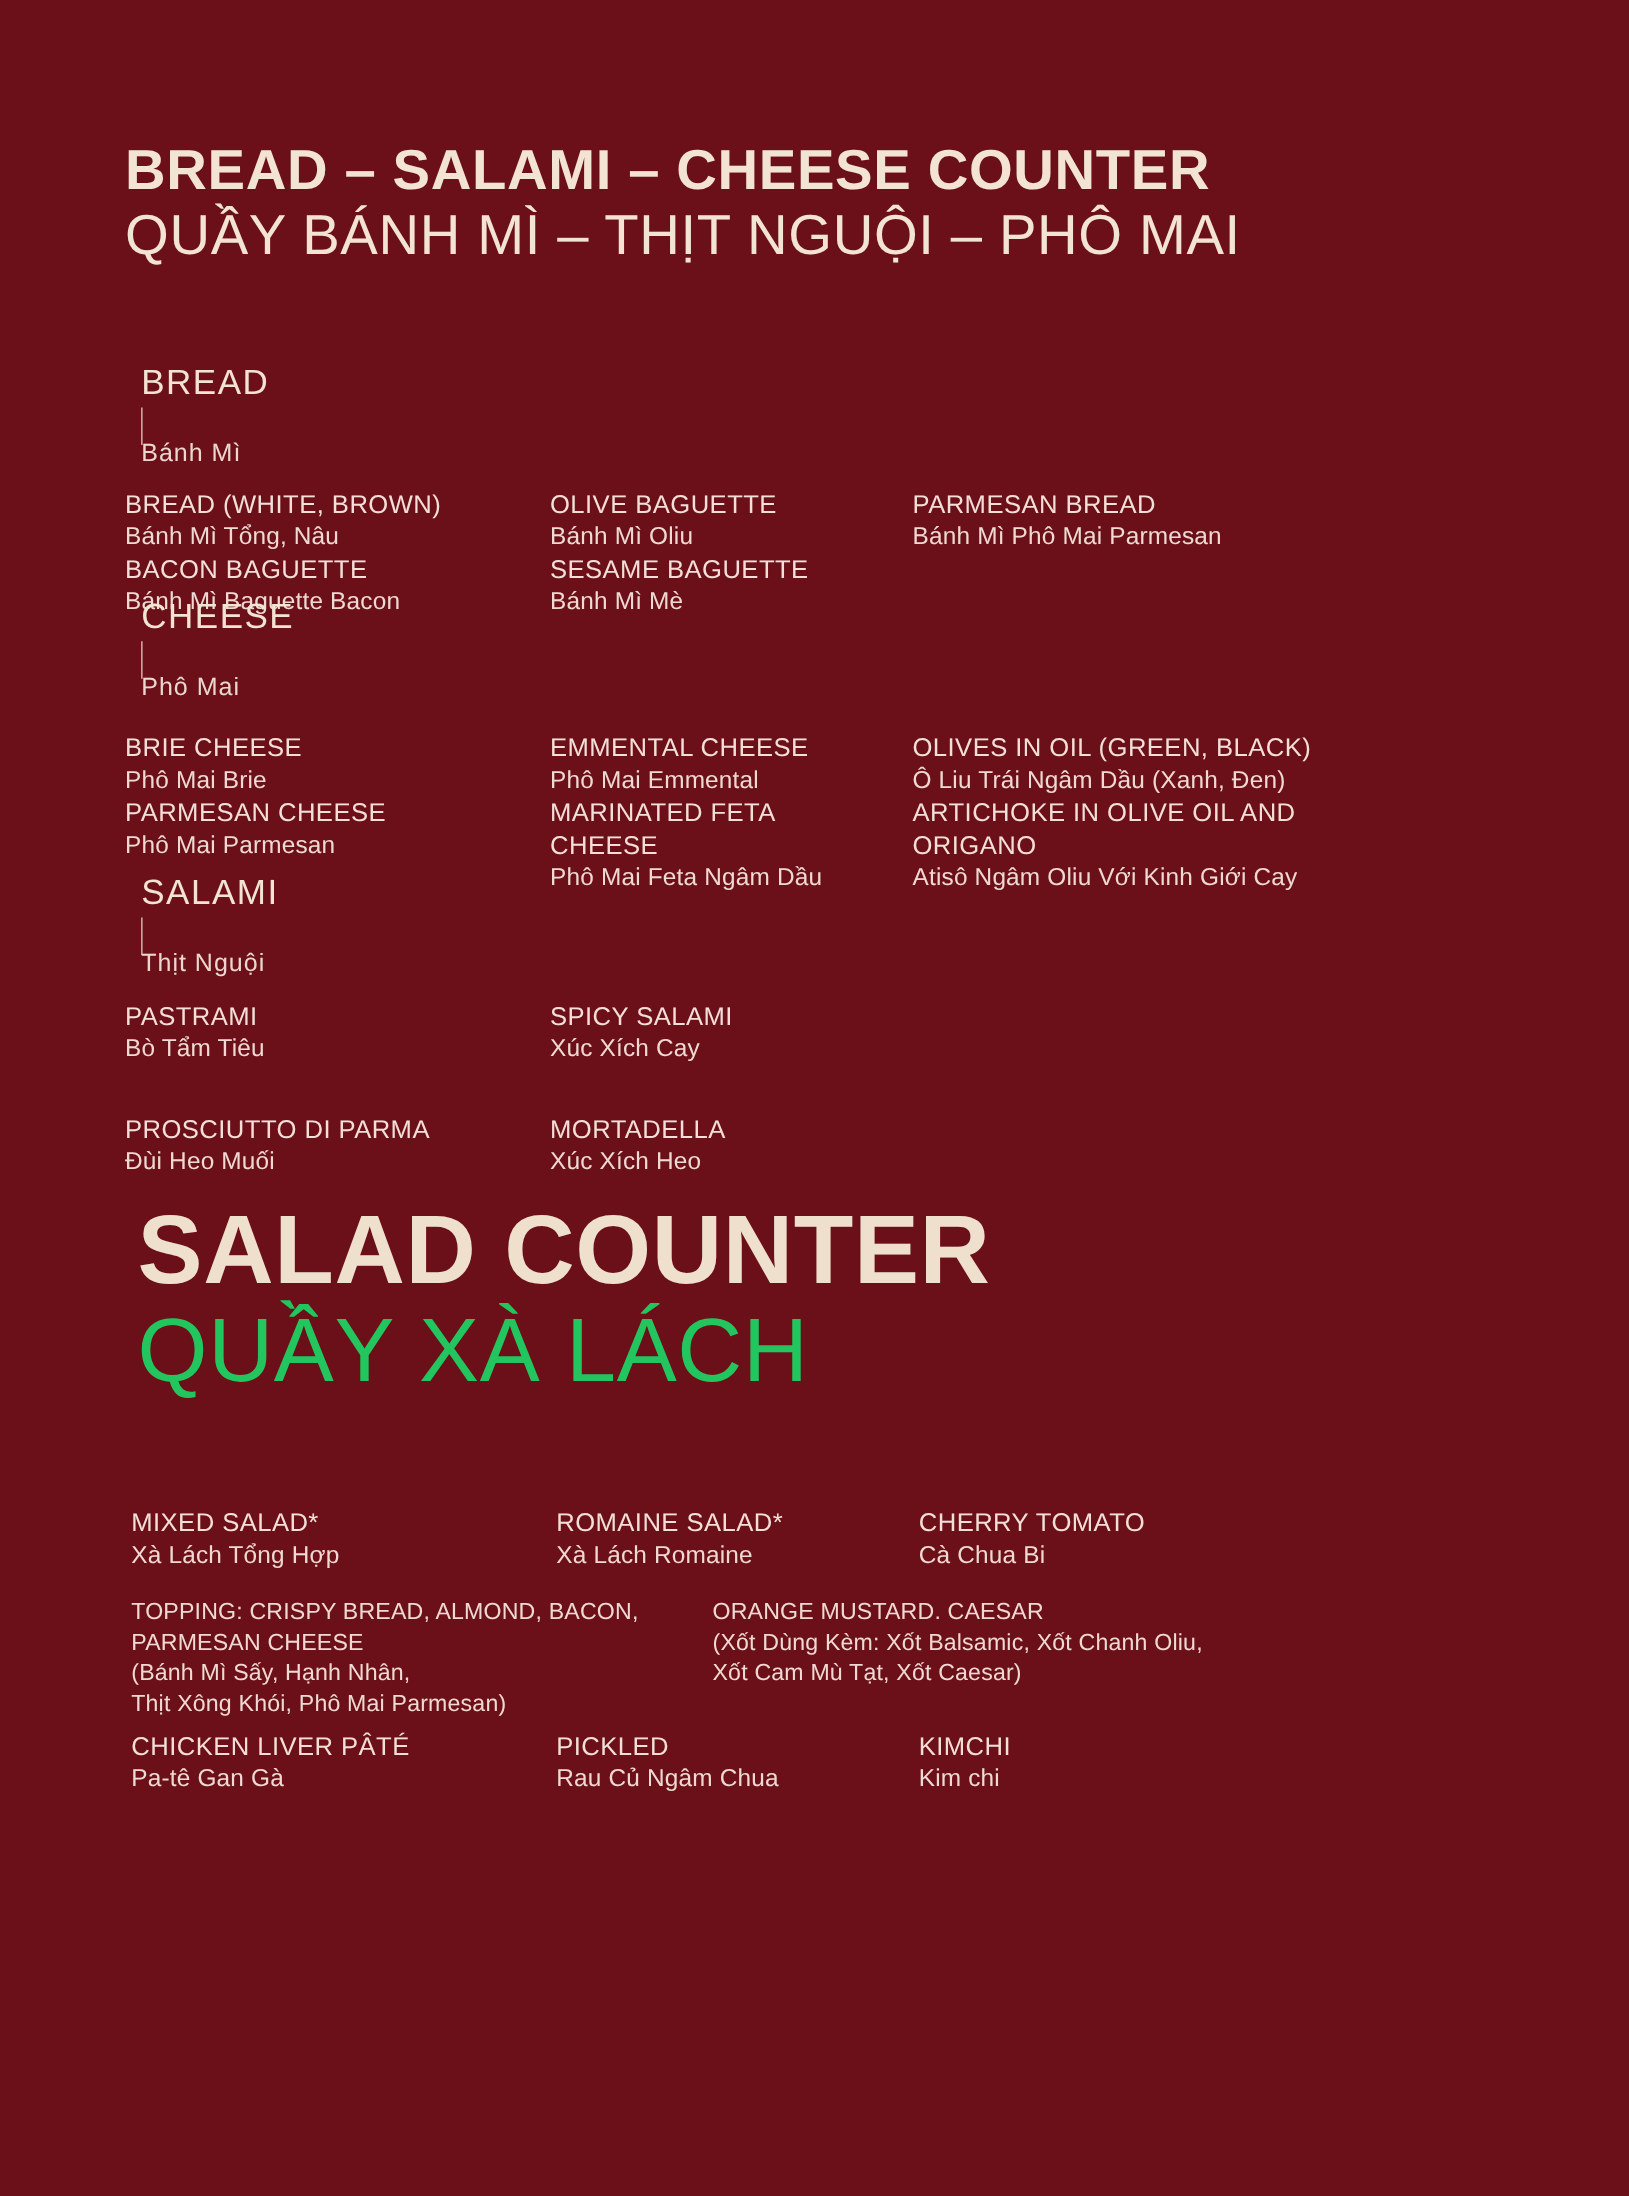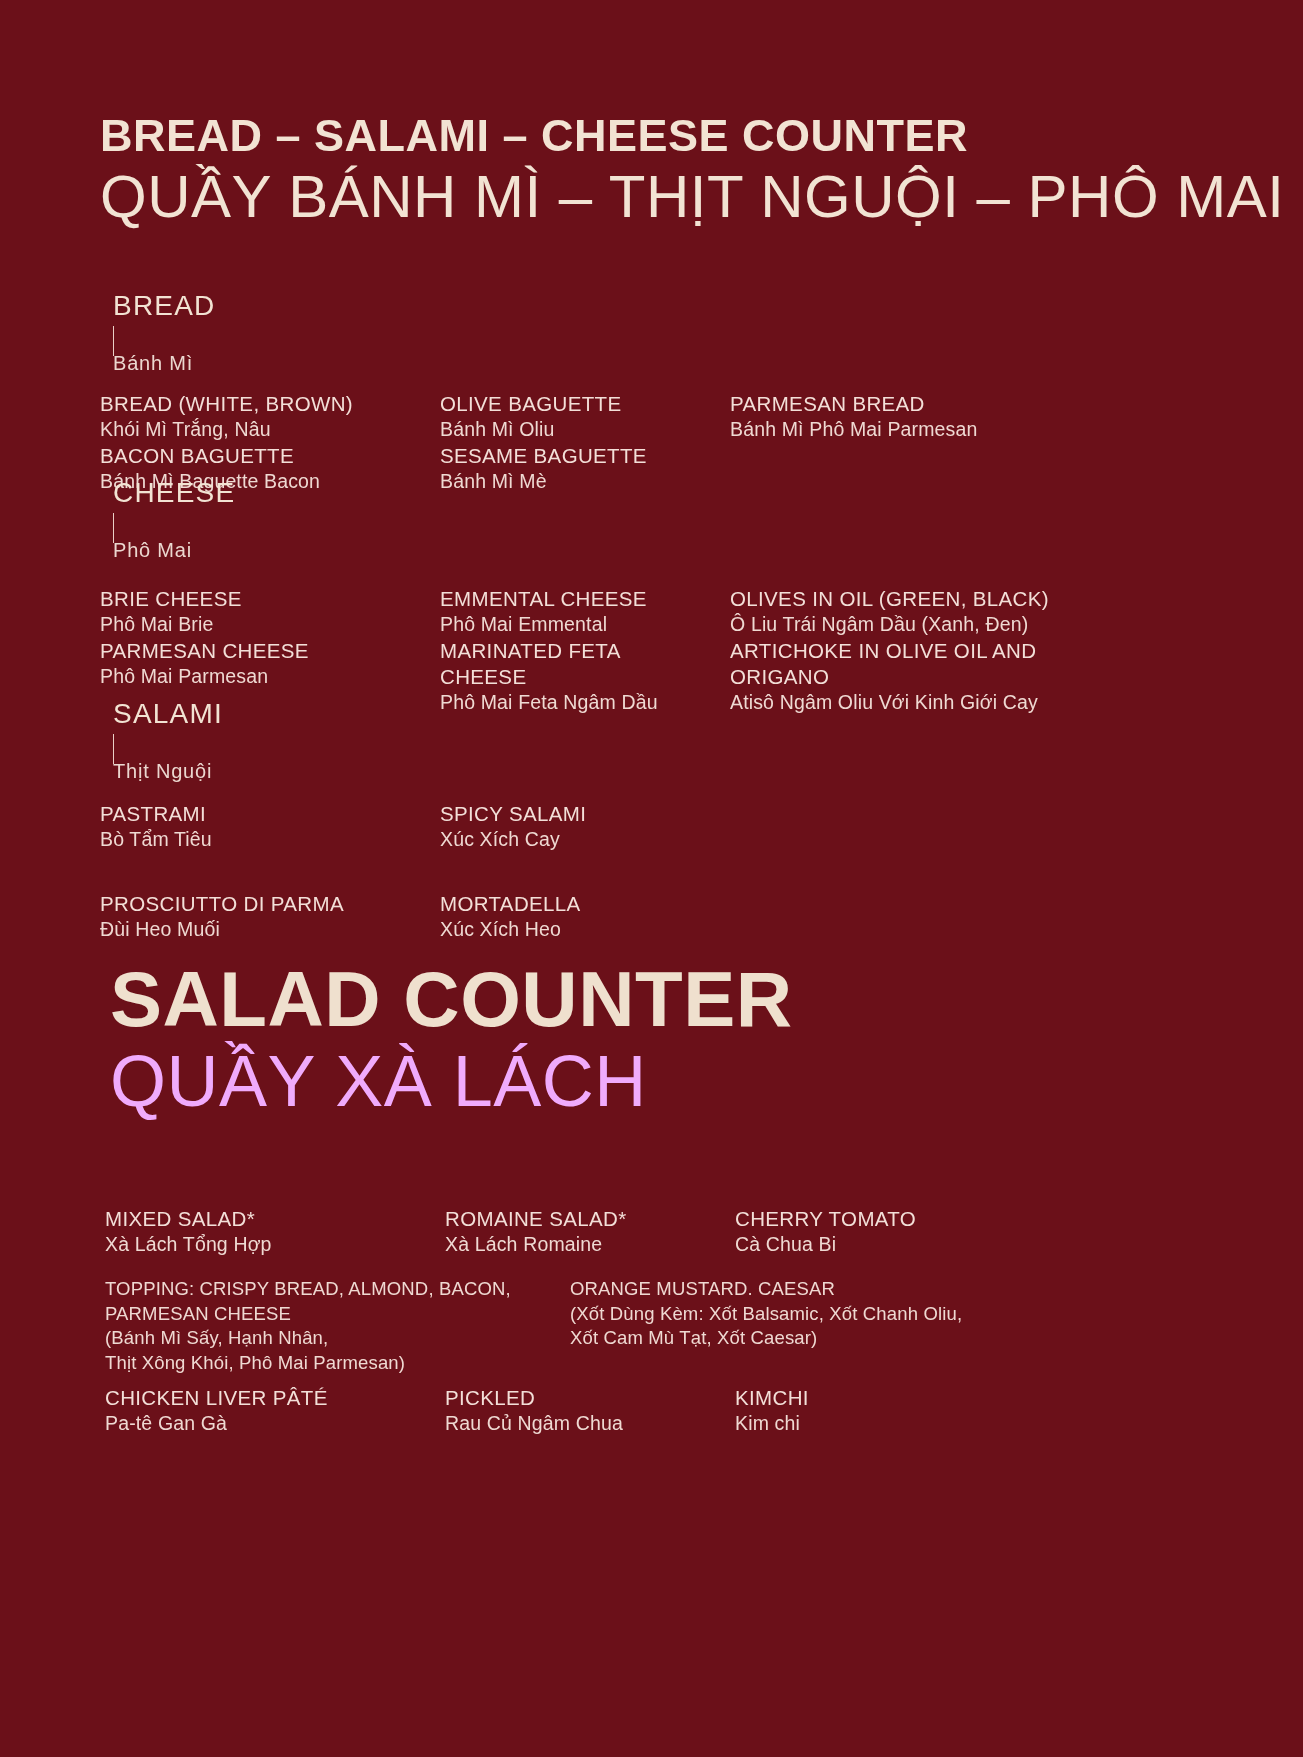--- a/index.html
+++ b/index.html
@@ -27,21 +27,21 @@
   }
   .banner-line1 {
     font-size: 45px;
     font-weight: bold;
     letter-spacing: 0.5px;
     color: #F2E3D3;
     line-height: 1.05;
     white-space: nowrap;
   }
   .banner-line2 {
-    font-size: 60px;
+    font-size: 45px;
     font-weight: normal;
     letter-spacing: 0.5px;
     color: #F2E3D3;
     line-height: 1.28;
     white-space: nowrap;
   }
 
   
   .section {
     margin-top: 0;
@@ -108,21 +108,21 @@
     font-weight: bold;
     letter-spacing: 0.5px;
     color: #EFE0CE;
     line-height: 1.0;
     white-space: nowrap;
   }
   .big-title-vi {
     font-size: 72px;
     font-weight: normal;
     letter-spacing: 0.5px;
-    color: #f0abfc;
+    color: #22c55e;
     line-height: 1.22;
     white-space: nowrap;
   }
 
   
   .note {
     font-size: 18.5px;
     letter-spacing: 0.15px;
     color: #EFD9D2;
     line-height: 1.33;
@@ -148,21 +148,21 @@
 
   <div class="section abs" style="top:290px; left:100px; width:1060px;">
     <div class="sec-head">
       <span class="sec-head-en">BREAD</span>
       <span class="sec-divider"></span>
       <span class="sec-head-vi">Bánh Mì</span>
     </div>
     <div class="grid rowgap-lg">
       <div>
         <div class="item-en">BREAD (WHITE, BROWN)</div>
-        <div class="item-vi">Khói Mì Trắng, Nâu</div>
+        <div class="item-vi">Bánh Mì Tổng, Nâu</div>
       </div>
       <div>
         <div class="item-en">OLIVE BAGUETTE</div>
         <div class="item-vi">Bánh Mì Oliu</div>
       </div>
       <div>
         <div class="item-en">PARMESAN BREAD</div>
         <div class="item-vi">Bánh Mì Phô Mai Parmesan</div>
       </div>
       <div>

